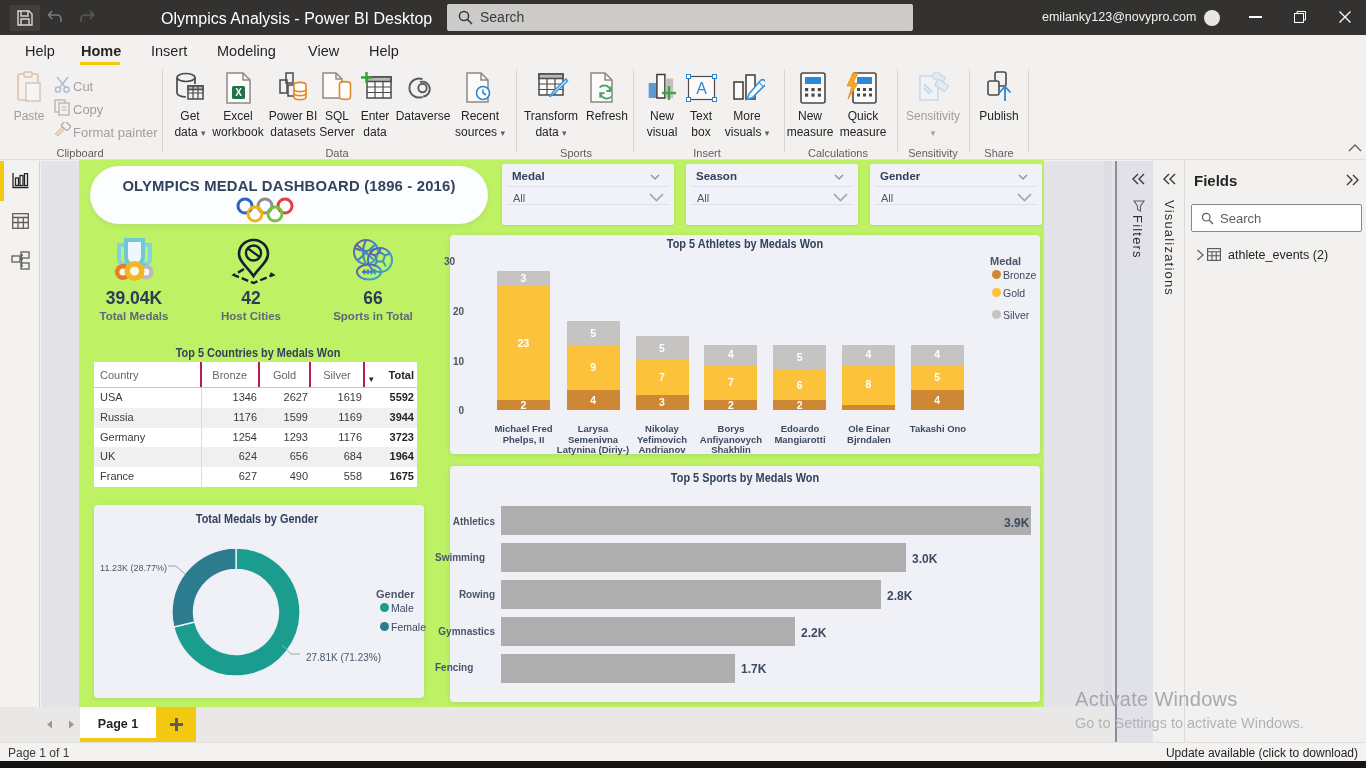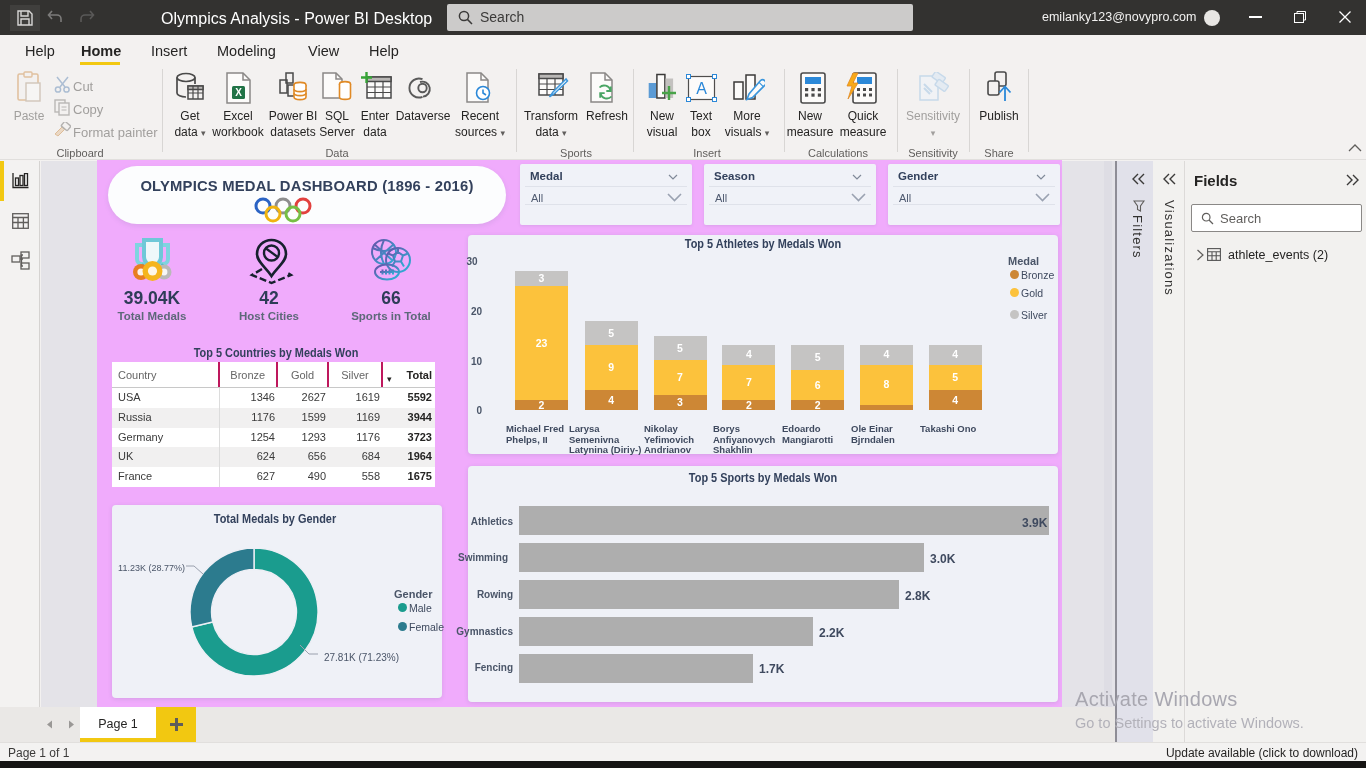--- a/index.html
+++ b/index.html
@@ -24,21 +24,21 @@
 .rdivider { position:absolute; top:34px; height:83px; width:1px; background:#d8d6d4; }
 .grouplabel { position:absolute; top:112px; font-size:11px; color:#605e5c; text-align:center; transform:translateX(-50%); }
 .ricon { position:absolute; top:38px; }
 .rlabel { position:absolute; top:73px; font-size:12px; color:#252423; text-align:center; transform:translateX(-50%); line-height:15.5px; white-space:pre; }
 .rlabel.dis { color:#a19f9d; }
 .smalllabel { position:absolute; font-size:13px; color:#a19f9d; }
 
 
 #sidebar { position:absolute; left:0; top:161px; width:40px; height:546px; background:#f3f2f1; border-right:1px solid #d5d3d1; }
 #canvas { position:absolute; left:41px; top:161px; width:1074px; height:546px; background:#e4e3e8; }
-#page { position:absolute; left:56px; top:-1px; width:965px; height:548px; background:#f0abfc; }
+#page { position:absolute; left:38px; top:-1px; width:965px; height:548px; background:#bef264; }
 #vscroll { position:absolute; right:3px; top:0; width:8px; height:546px; background:#dedde4; }
 #headercard { position:absolute; left:11px; top:6px; width:398px; height:58px; background:#fcfdfe; border-radius:29px; box-shadow:0 2px 5px rgba(100,110,140,.14); }
 #headertitle { position:absolute; left:0; top:12px; width:100%; text-align:center; font-size:14.8px; font-weight:bold; color:#33415c; letter-spacing:.2px; }
 .kpinum { position:absolute; font-size:17.5px; font-weight:bold; color:#2e3c57; text-align:center; }
 .kpilbl { position:absolute; font-size:11.5px; font-weight:bold; color:#5d6879; text-align:center; }
 .slicer { position:absolute; width:172px; height:61px; background:#f0f2f8; border-radius:2px; box-shadow:0 1px 3px rgba(100,110,140,.15); }
 .sl-h { position:absolute; left:10px; top:6px; font-size:11.5px; font-weight:bold; color:#33415c; }
 .sl-v { position:absolute; left:11px; top:28px; font-size:11px; color:#4f5a70; }
 .sl-div { position:absolute; left:5px; right:5px; height:1px; background:#dfe2ea; }
 
@@ -59,37 +59,37 @@
 .c3 { width:54px; text-align:right; padding-right:3px; }
 .c4 { width:52px; text-align:right; padding-right:3px; color:#252423; }
 .trow.thead .c1,.trow.thead .c2,.trow.thead .c3 { text-align:center; padding-right:0; }
 .c4 { position:relative; } .sorta { position:absolute; left:4px; top:13px; font-size:9px; line-height:9px; color:#252423; }
 
 
 .cardtitle { position:absolute; font-size:13px; font-weight:bold; color:#33415c; text-align:center; transform:scaleX(.84); }
 .axlbl { position:absolute; font-size:10px; font-weight:bold; color:#4a5568; }
 .seg { position:absolute; }
 .seglbl { position:absolute; width:100%; text-align:center; color:#fff; font-size:10.5px; font-weight:bold; }
-.xlbl { position:absolute; font-size:9.5px; font-weight:bold; color:#3f4a5f; line-height:10.5px; }
+.xlbl { position:absolute; font-size:9.5px; font-weight:bold; color:#3f4a5f; text-align:center; line-height:10.5px; }
 .hbar { position:absolute; height:29px; background:#aeaeae; }
 .hval { position:absolute; font-size:12px; font-weight:bold; color:#3f4a5f; }
 .legdot { position:absolute; width:9px; height:9px; border-radius:50%; }
 .legtxt { position:absolute; font-size:10.5px; color:#3f4a5f; }
 
 
 #railfilters { position:absolute; left:1115px; top:161px; width:38px; height:581px; background:#e1e1ea; border-left:2px solid #8e8d96; }
 #railviz { position:absolute; left:1153px; top:161px; width:32px; height:581px; background:#f2f1ef; border-right:1px solid #dcdad8; }
 #fieldspanel { position:absolute; left:1186px; top:161px; width:180px; height:581px; background:#f2f1ef; }
 .vtext { writing-mode:vertical-rl; font-size:13px; color:#323130; letter-spacing:1.2px; }
 
 
 #tabbar { position:absolute; left:0; top:707px; width:1115px; height:35px; background:#eae8e6; }
 #ptab { position:absolute; left:80px; top:0; width:76px; height:35px; background:#fff; }
 #ptab .ylw { position:absolute; left:0; bottom:0; width:100%; height:4px; background:#f2c811; }
-#ptab .t { position:absolute; width:100%; text-align:center; top:10px; font-size:12.5px; font-weight:normal; color:#252423; }
+#ptab .t { position:absolute; width:100%; text-align:center; top:10px; font-size:12.5px; font-weight:bold; color:#252423; }
 #plustab { position:absolute; left:156px; top:0; width:40px; height:35px; background:#f2c811; }
 #statusbar { position:absolute; left:0; top:742px; width:1366px; height:19px; background:#f3f2f1; border-top:1px solid #e1dfdd; }
 #blackbar { position:absolute; left:0; top:761px; width:1366px; height:7px; background:#151413; }
 #watermark { position:absolute; left:1075px; top:688px; color:#a8a7b0; }
 </style>
 </head>
 <body>
 <div id="root">
   <div id="titlebar">
     <div class="abs" style="left:10px;top:5px;width:30px;height:26px;background:#403f3d"></div>
@@ -506,21 +506,21 @@
       <svg class="abs" style="left:203px;top:485px" width="18" height="12" viewBox="0 0 18 12">
           <path d="M0 0 l9 9 h9" fill="none" stroke="#9aa0ad" stroke-width="1"></path>
         </svg>
       <div class="axlbl" style="left:297px;top:428px;font-size:11px">Gender</div>
       <div class="legdot" style="left:301px;top:443px;background:#1a9c8e"></div>
       <div class="legtxt" style="left:312px;top:442px">Male</div>
       <div class="legdot" style="left:301px;top:462px;background:#2c7b8e"></div>
       <div class="legtxt" style="left:312px;top:461px">Female</div>
 
       <div class="cardtitle" style="left:566px;top:76px;width:200px">Top 5 Athletes by Medals Won</div>
-      <div class="axlbl" style="left:365px;top:96px;width:20px;text-align:center">30</div>
+      <div class="axlbl" style="left:365px;top:96px;width:20px;text-align:left">30</div>
       <div class="axlbl" style="left:365px;top:146px;width:20px;text-align:right">20</div>
       <div class="axlbl" style="left:365px;top:196px;width:20px;text-align:right">10</div>
       <div class="axlbl" style="left:365px;top:245px;width:20px;text-align:right">0</div>
 
       <div class="seg" style="left:418px;top:110.8px;width:53px;height:14.9px;background:#c5c4c3">
           <div class="seglbl" style="top:1px">3</div>
         </div>
       <div class="seg" style="left:418px;top:125.7px;width:53px;height:114.3px;background:#fcc23c">
           <div class="seglbl" style="top:51px">23</div>
         </div>
@@ -597,24 +597,24 @@
       <div class="axlbl" style="left:911px;top:95px;font-size:11px">Medal</div>
       <div class="legdot" style="left:913px;top:110px;background:#cd8735"></div>
       <div class="legtxt" style="left:924px;top:109px">Bronze</div>
       <div class="legdot" style="left:913px;top:128px;background:#fcc23c"></div>
       <div class="legtxt" style="left:924px;top:127px">Gold</div>
       <div class="legdot" style="left:913px;top:150px;background:#c5c4c3"></div>
       <div class="legtxt" style="left:924px;top:149px">Silver</div>
 
       <div class="cardtitle" style="left:566px;top:310px;width:200px">Top 5 Sports by Medals Won</div>
       <div class="axlbl" style="left:356px;top:356px;width:60px;text-align:right">Athletics</div>
-      <div class="axlbl" style="left:356px;top:392px;width:60px;text-align:center">Swimming</div>
+      <div class="axlbl" style="left:356px;top:392px;width:60px;text-align:left">Swimming</div>
       <div class="axlbl" style="left:356px;top:429px;width:60px;text-align:right">Rowing</div>
       <div class="axlbl" style="left:350px;top:466px;width:66px;text-align:right">Gymnastics</div>
-      <div class="axlbl" style="left:356px;top:502px;width:60px;text-align:right">Fencing</div>
+      <div class="axlbl" style="left:356px;top:502px;width:60px;text-align:left">Fencing</div>
       <div class="hbar" style="left:422px;top:346.4px;width:529.6px"></div>
       <div class="hbar" style="left:422px;top:383.3px;width:405.4px"></div>
       <div class="hbar" style="left:422px;top:420.1px;width:379.8px"></div>
       <div class="hbar" style="left:422px;top:456.6px;width:294.3px"></div>
       <div class="hbar" style="left:422px;top:493.5px;width:233.5px"></div>
       <div class="hval" style="left:925px;top:356px">3.9K</div>
       <div class="hval" style="left:833px;top:392px">3.0K</div>
       <div class="hval" style="left:808px;top:429px">2.8K</div>
       <div class="hval" style="left:722px;top:466px">2.2K</div>
       <div class="hval" style="left:662px;top:502px">1.7K</div>

